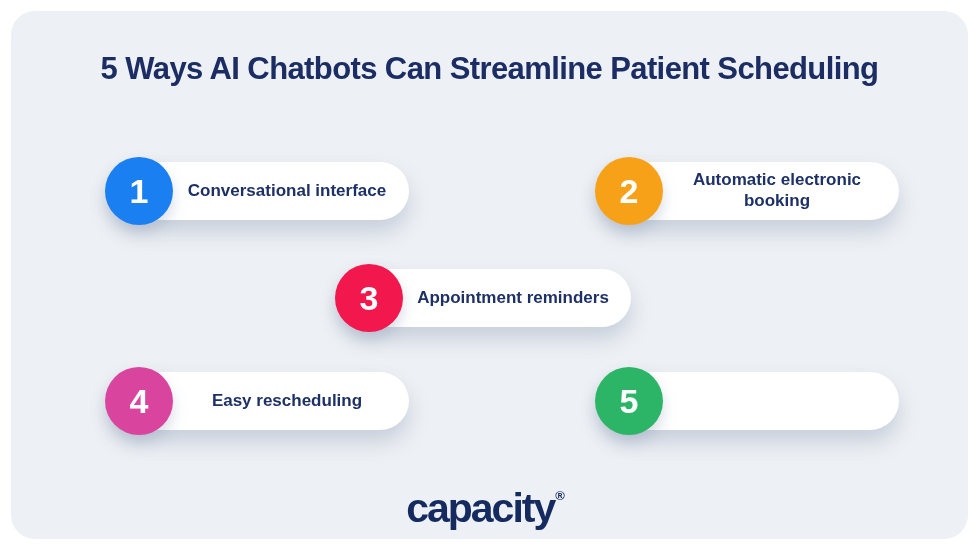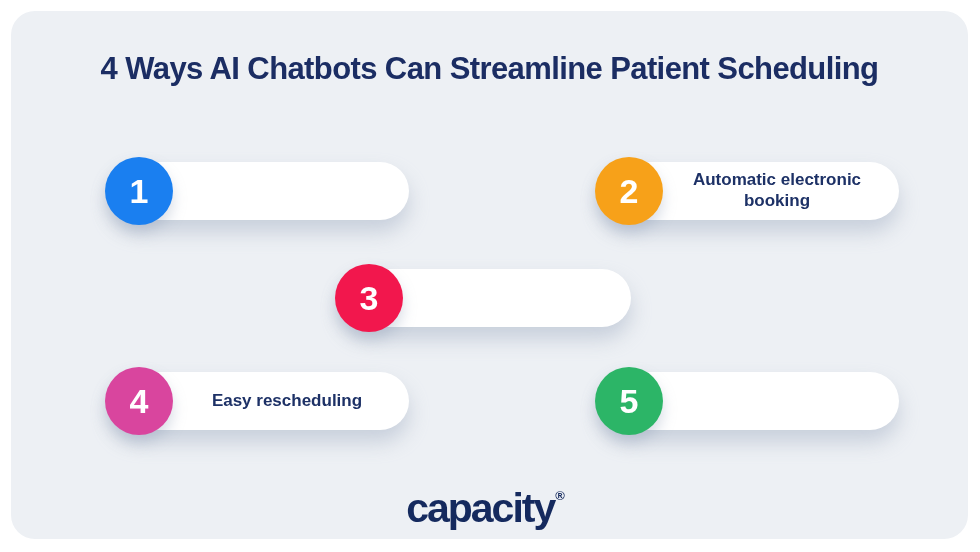--- a/index.html
+++ b/index.html
@@ -82,34 +82,36 @@
     font-weight: 700;
     vertical-align: 22px;
     letter-spacing: 0;
     margin-left: 1px;
   }
 </style>
 </head>
 <body>
 
 <div class="panel">
-  <h1 class="title">4 Ways AI Chatbots Can Streamline Patient Scheduling</h1>
+  <h1 class="title">5 Ways AI Chatbots Can Streamline Patient Scheduling</h1>
 
   <div class="pill p1">
     <div class="badge" style="background-color: rgb(26, 127, 240);">1</div>
+    <div class="label">Conversational interface</div>
   </div>
 
   <div class="pill p2">
     <div class="badge" style="background-color: rgb(247, 161, 25);">2</div>
     <div class="label">Automatic electronic
 booking</div>
   </div>
 
   <div class="pill p3">
     <div class="badge" style="background-color: rgb(242, 23, 77);">3</div>
+    <div class="label">Appointment reminders</div>
   </div>
 
   <div class="pill p4">
     <div class="badge" style="background-color: rgb(217, 69, 158);">4</div>
     <div class="label">Easy rescheduling</div>
   </div>
 
   <div class="pill p5">
     <div class="badge" style="background-color: rgb(44, 181, 103);">5</div>
   </div>

